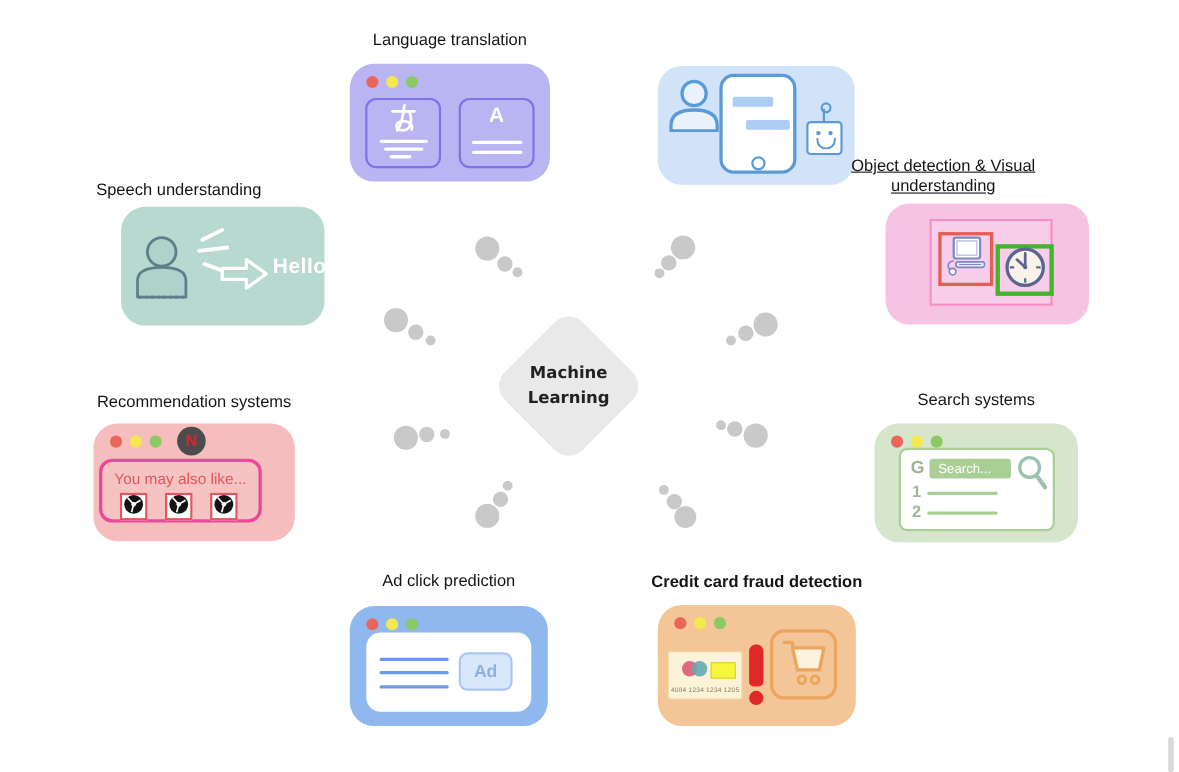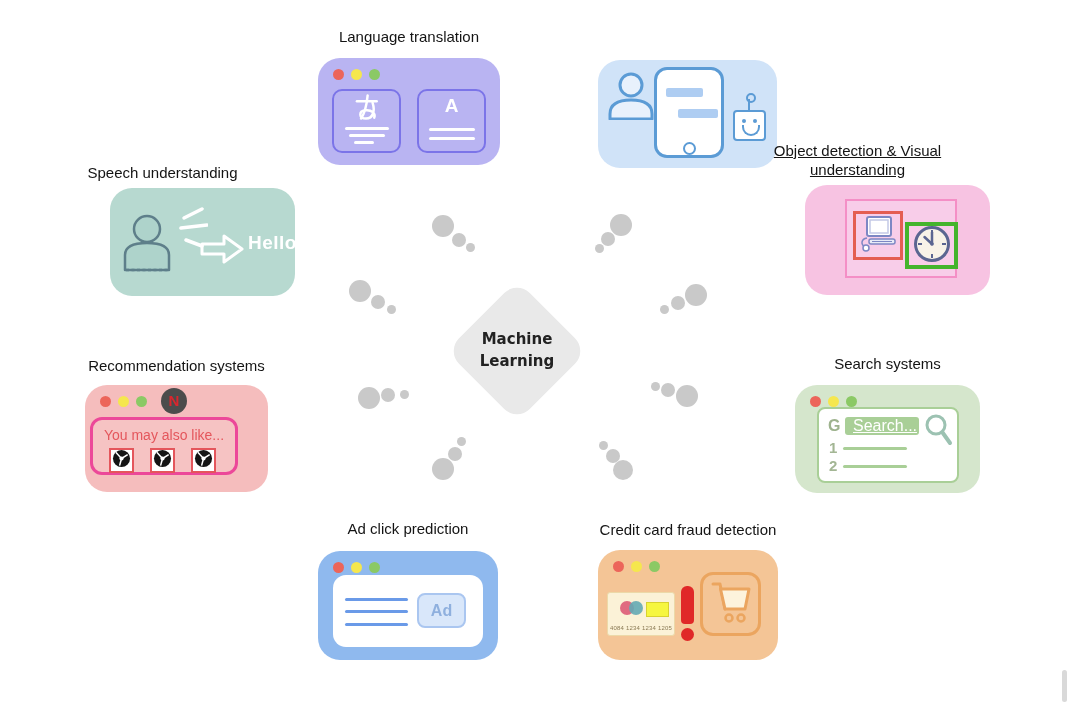--- a/index.html
+++ b/index.html
@@ -48,21 +48,21 @@
   .bbox-red{position:absolute;left:48px;top:26px;width:50px;height:49px;border:3px solid #e45d52;box-sizing:border-box;
         display:flex;align-items:center;justify-content:center;}
   .bbox-green{position:absolute;left:100px;top:37px;width:53px;height:47px;border:4px solid #44b42c;box-sizing:border-box;
         display:flex;align-items:center;justify-content:center;}
 
   
   .search-panel{position:absolute;left:22px;top:22px;width:142px;height:76px;background:#fff;
         border:2px solid #a9cf97;border-radius:8px;box-sizing:border-box;}
   .g-letter{position:absolute;left:9px;top:8px;font-size:16px;font-weight:bold;color:#9eb38e;}
   .search-box{position:absolute;left:26px;top:8px;width:74px;height:18px;background:#a9cf97;border-radius:3px;
-        color:#fff;font-size:16px;line-height:18px;padding-left:8px;box-sizing:border-box;text-decoration:underline;}
+        color:#fff;font-size:12px;line-height:18px;padding-left:8px;box-sizing:border-box;}
   .rank-num{position:absolute;left:10px;font-size:15px;font-weight:bold;color:#a3b694;}
   .gline{position:absolute;left:24px;width:64px;height:3px;background:#a9cf97;border-radius:2px;}
 
   
   .n-badge{position:absolute;left:76px;top:3px;width:26px;height:26px;border-radius:50%;background:#4c4c4c;
         color:#d9262e;font-weight:bold;font-size:15px;text-align:center;line-height:26px;}
   .rec-panel{position:absolute;left:5px;top:32px;width:148px;height:58px;background:#f6c3c3;
         border:3px solid #ec4899;border-radius:12px;box-sizing:border-box;}
   .rec-text{position:absolute;top:7px;width:100%;text-align:center;color:#e4565c;font-size:14px;}
   .dvd{position:absolute;top:28px;width:25px;height:25px;background:#fff;border:2px solid #e4565c;box-sizing:border-box;
@@ -308,21 +308,21 @@
       <span class="tl-y"></span>
       <span class="tl-g"></span>
     </div>
     <div class="ad-panel"></div>
     <span class="bline" style="top:47px;"></span>
     <span class="bline" style="top:59px;"></span>
     <span class="bline" style="top:72px;"></span>
     <div class="ad-btn">Ad</div>
   </div>
 
-  <div class="title" style="left:578px;top:520px;width:220px;">Credit card fraud detection</div>
+  <div class="title" style="left:578px;top:520px;width:220px;font-weight:bold;">Credit card fraud detection</div>
   <div class="card" style="left: 598px; top: 550px; width: 180px; height: 110px; background-color: rgb(244, 197, 150);">
     <div class="lights">
       <span class="tl-r"></span>
       <span class="tl-y"></span>
       <span class="tl-g"></span>
     </div>
     <div class="cc">
       <span class="cc-circle" style="left:12px;background:#e06a80;"></span>
       <span class="cc-circle" style="left:21px;background:#64aab4;opacity:.9;"></span>
       <span class="cc-chip"></span>

